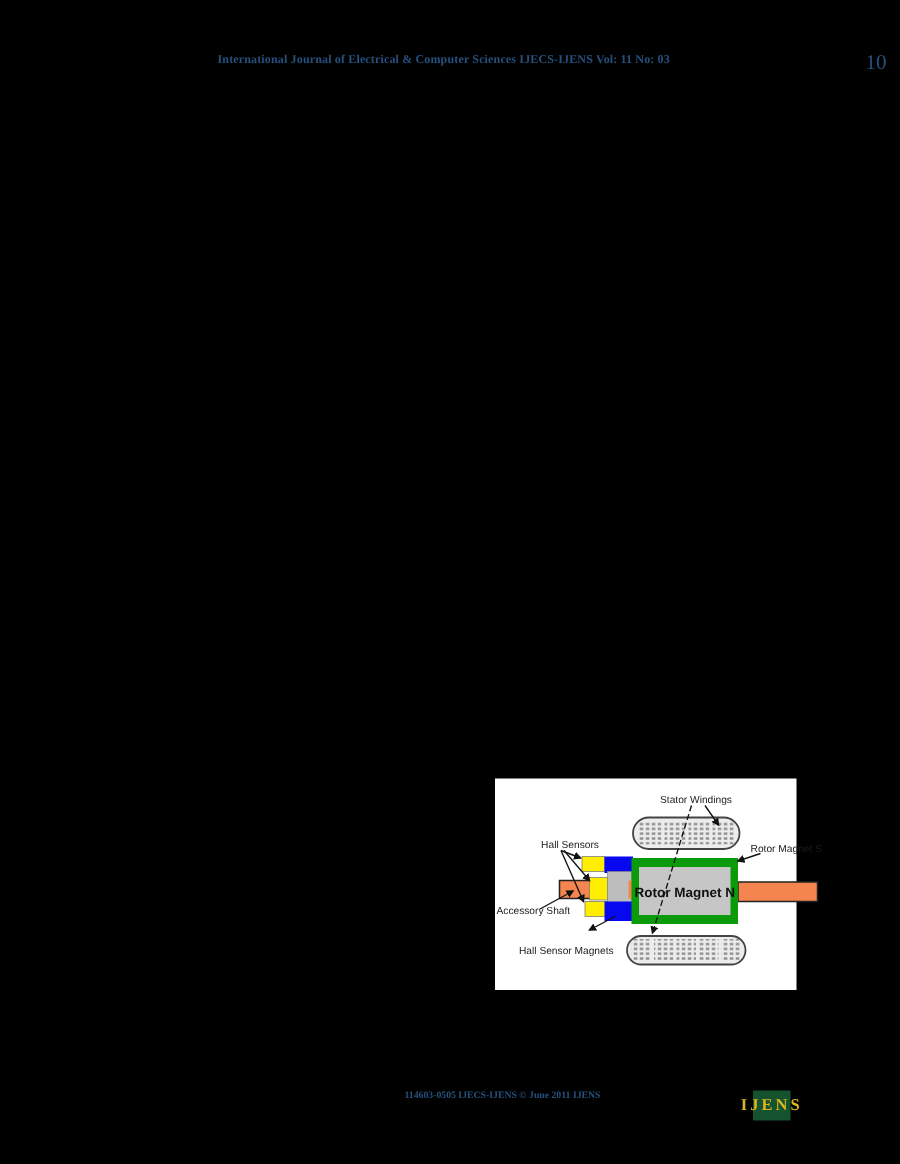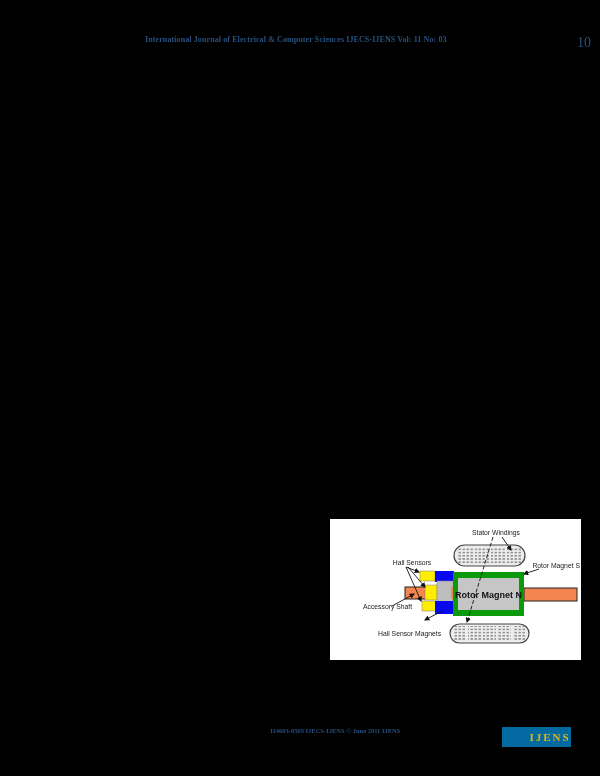--- a/index.html
+++ b/index.html
@@ -30,23 +30,22 @@
   .links {
     position: absolute; top: 149px; left: 196px;
     font-size: 9.5px; font-weight: bold; white-space: nowrap;
     font-family: "Liberation Serif", serif;
   }
   .links a { color: #0000ff; text-decoration: underline; margin-right: 11px; }
 
   
   .figure {
     position: absolute; left: 330px; top: 519px;
-    width: 219px; height: 141px;
+    width: 201px; height: 141px;
     background: #ffffff;
-    padding-left: 32px;
   }
   .figure svg { display: block; }
   .fig-label {
     font-family: "Liberation Sans", sans-serif;
     font-size: 6.8px; fill: #1b1b1b;
   }
   .rotor-n-label {
     font-family: "Liberation Sans", sans-serif;
     font-size: 9px; font-weight: bold; fill: #111111;
   }
@@ -56,23 +55,23 @@
     position: absolute; top: 727px; left: 250px; width: 170px;
     text-align: center;
     color: #26507d; font-weight: bold; font-size: 6.5px;
     white-space: nowrap;
     font-family: "Liberation Serif", serif;
   }
 
   
   .ijens-logo {
     position: absolute; left: 502px; top: 727px;
-    width: 42px; height: 20px;
-    background: #0369a1;
-    display: flex; align-items: center; justify-content: center; padding-left: 27px;
+    width: 25px; height: 20px;
+    background: #14532d;
+    display: flex; align-items: center; justify-content: center;
   }
   .ijens-logo span {
     color: #ddb520; font-weight: bold; font-size: 11px;
     letter-spacing: 2px;
     font-family: "Liberation Serif", serif;
   }
 </style>
 </head>
 <body>
 

